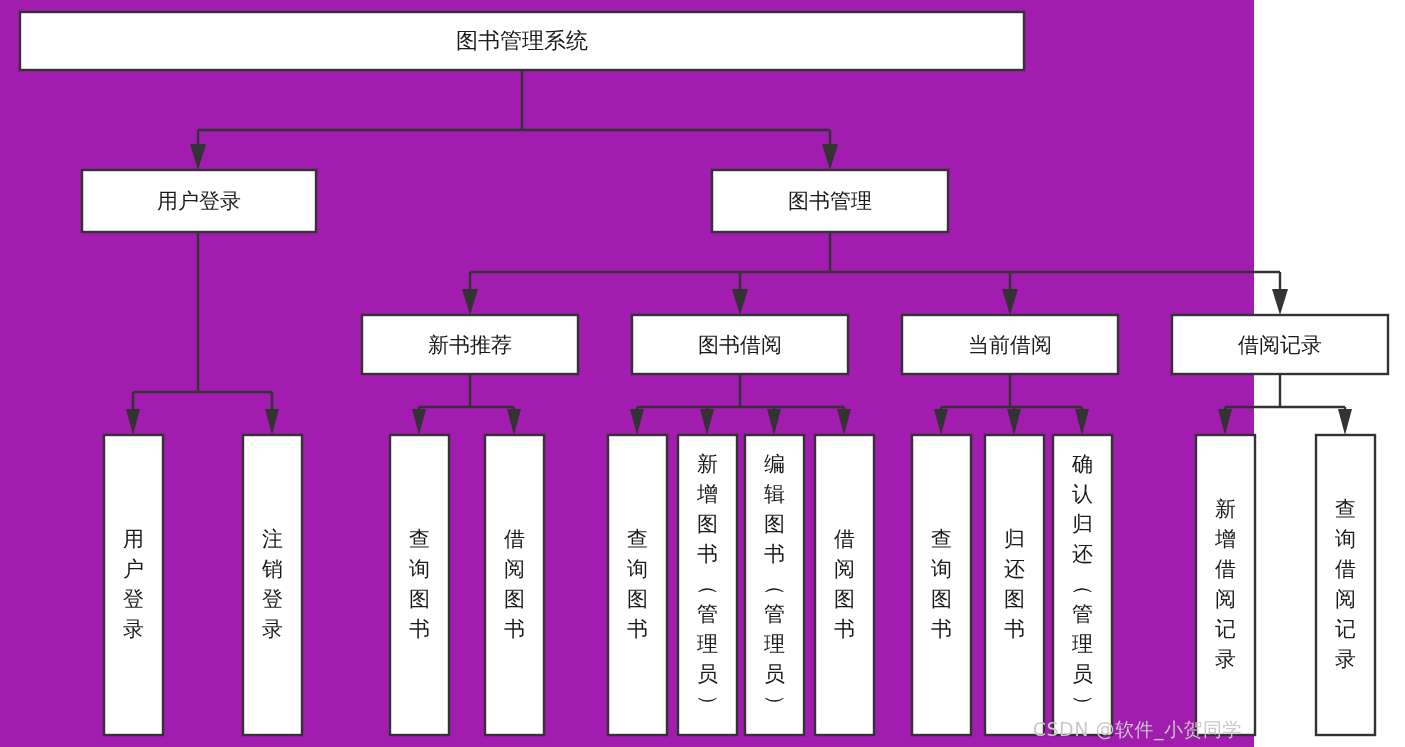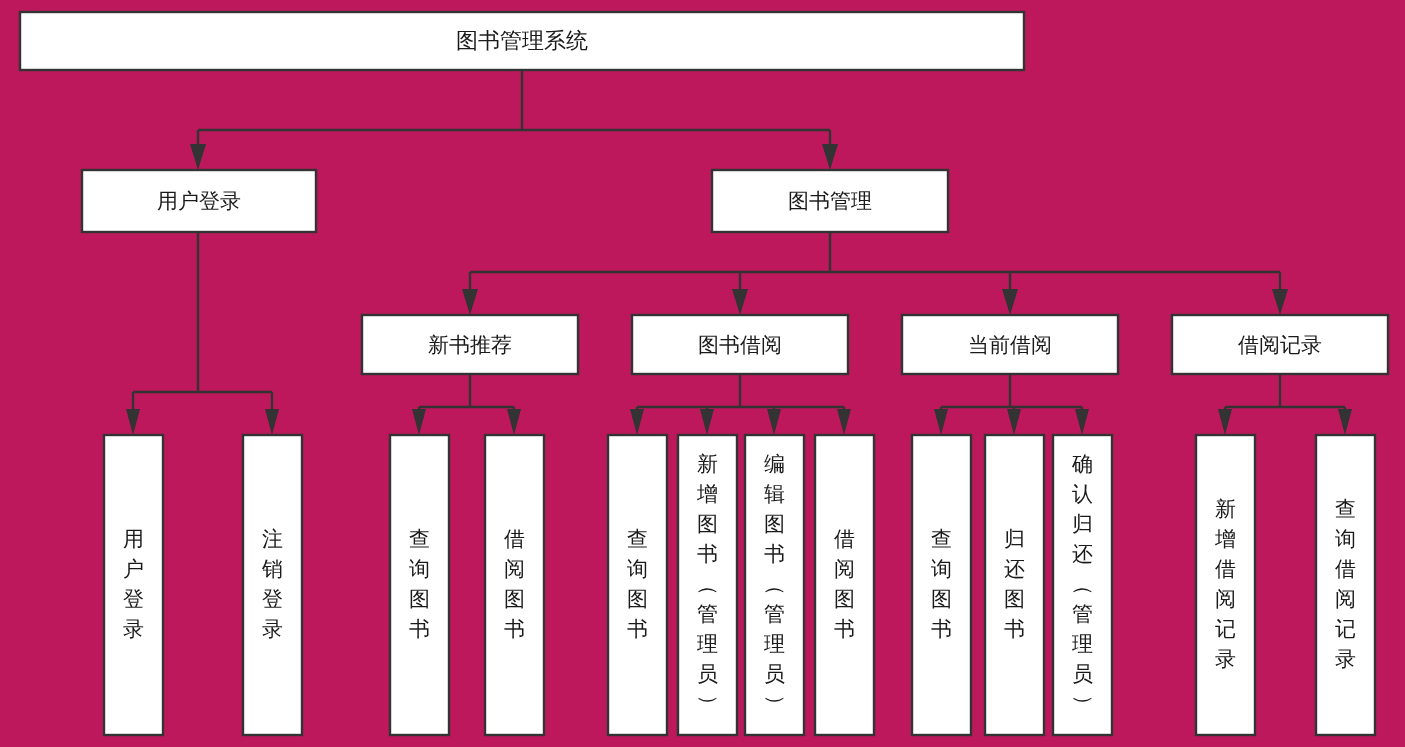--- a/index.html
+++ b/index.html
@@ -8,23 +8,23 @@
     background: #ffffff;
   }
   body {
     width: 1405px;
     height: 747px;
     font-family: "DejaVu Sans", "Liberation Sans", sans-serif;
     overflow: hidden;
   }
   #diagram-root {
     position: relative;
-    width: 1405px;
+    width: 1254px;
     height: 747px;
-    background: #be185d;
+    background: #a21caf;
     text-align: right;
   }
   svg.chart-svg {
     position: absolute;
     top: 0;
     left: 0;
     width: 1405px;
     height: 747px;
     display: block;
   }
@@ -295,13 +295,14 @@
           <text x="1345.5" y="540" class="leaf-label" dominant-baseline="middle">询</text>
           <text x="1345.5" y="570" class="leaf-label" dominant-baseline="middle">借</text>
           <text x="1345.5" y="600" class="leaf-label" dominant-baseline="middle">阅</text>
           <text x="1345.5" y="630" class="leaf-label" dominant-baseline="middle">记</text>
           <text x="1345.5" y="660" class="leaf-label" dominant-baseline="middle">录</text>
         </g>
       </g>
 
   </svg>
 
+  <div class="watermark">CSDN @软件_小贺同学</div>
 </div>
 
 </body></html>

